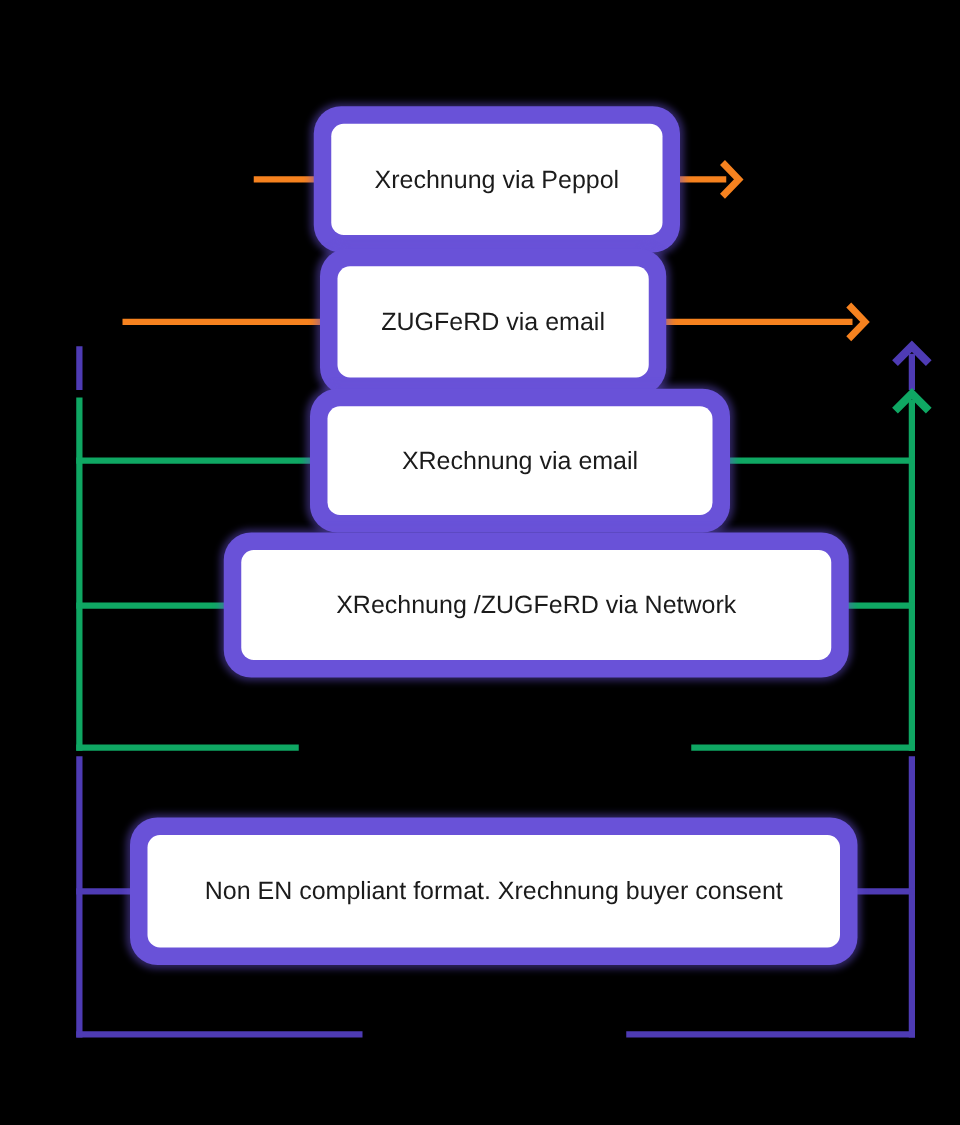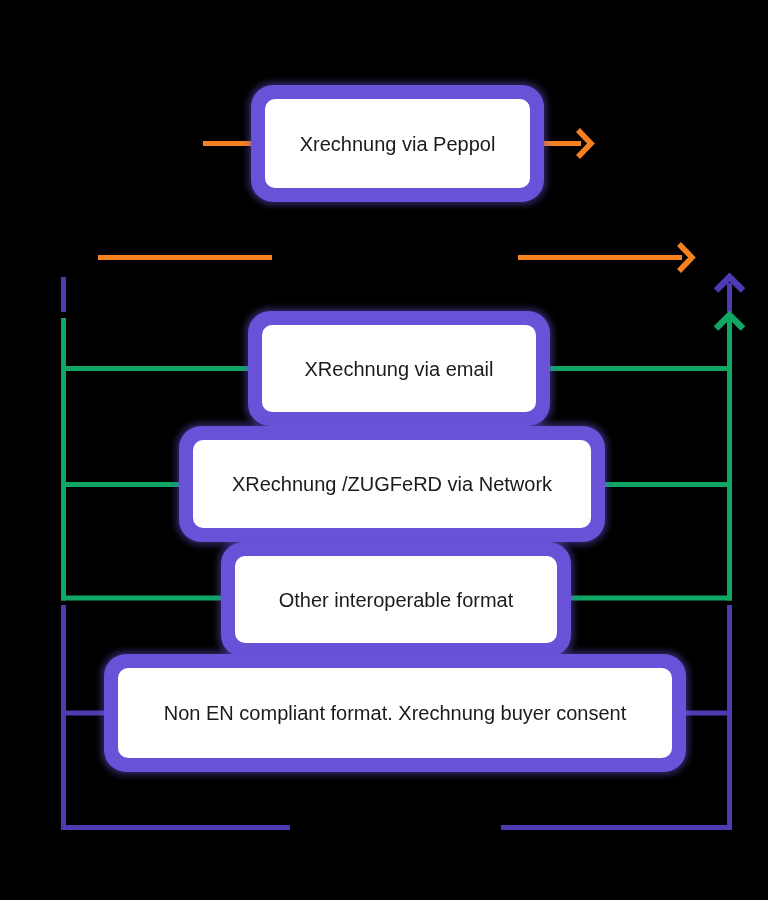--- a/index.html
+++ b/index.html
@@ -52,22 +52,22 @@
   .box .label {
     color: var(--text);
     font-size: 20px;
     line-height: 1.2;
     text-align: center;
     white-space: nowrap;
   }
   
   .b1 { left: 251px; top:  85px; width: 293px; height: 117px; }
   .b2 { left: 256px; top: 199px; width: 277px; height: 117px; }
-  .b3 { left: 248px; top: 311px; width: 302px; height: 115px; }
-  .b4 { left: 179px; top: 426px; width: 426px; height: 116px; }
+  .b3 { left: 248px; top: 311px; width: 336px; height: 115px; }
+  .b4 { left: 179px; top: 426px; width: 500px; height: 116px; }
   .b5 { left: 221px; top: 542px; width: 350px; height: 115px; }
   .b6 { left: 104px; top: 654px; width: 582px; height: 118px; }
   .b7 { left: 281px; top: 768px; width: 238px; height: 119px; }
 </style>
 </head>
 <body>
 
 <div class="canvas">
 
   <svg class="wires" viewBox="0 0 768 900">
@@ -101,38 +101,38 @@
     <path class="c-purple" stroke-width="5" d="M61 827.5 H290"></path>
     <path class="c-purple" stroke-width="5" d="M501 827.5 H732"></path>
   </svg>
 
   <div class="box b1">
     <div class="inner">
       <span class="label">Xrechnung via Peppol</span>
     </div>
   </div>
 
+  <div class="box b2">
+    <div class="inner">
+      <span class="label">ZUGFeRD via email</span>
+    </div>
+  </div>
 
   <div class="box b3">
     <div class="inner">
       <span class="label">XRechnung via email</span>
     </div>
   </div>
 
   <div class="box b4">
     <div class="inner">
       <span class="label">XRechnung /ZUGFeRD via Network</span>
     </div>
   </div>
 
-  <div class="box b5">
-    <div class="inner">
-      <span class="label">Other interoperable format</span>
-    </div>
-  </div>
 
   <div class="box b6">
     <div class="inner">
       <span class="label">Non EN compliant format. Xrechnung buyer consent</span>
     </div>
   </div>
 
 
 </div>
 

